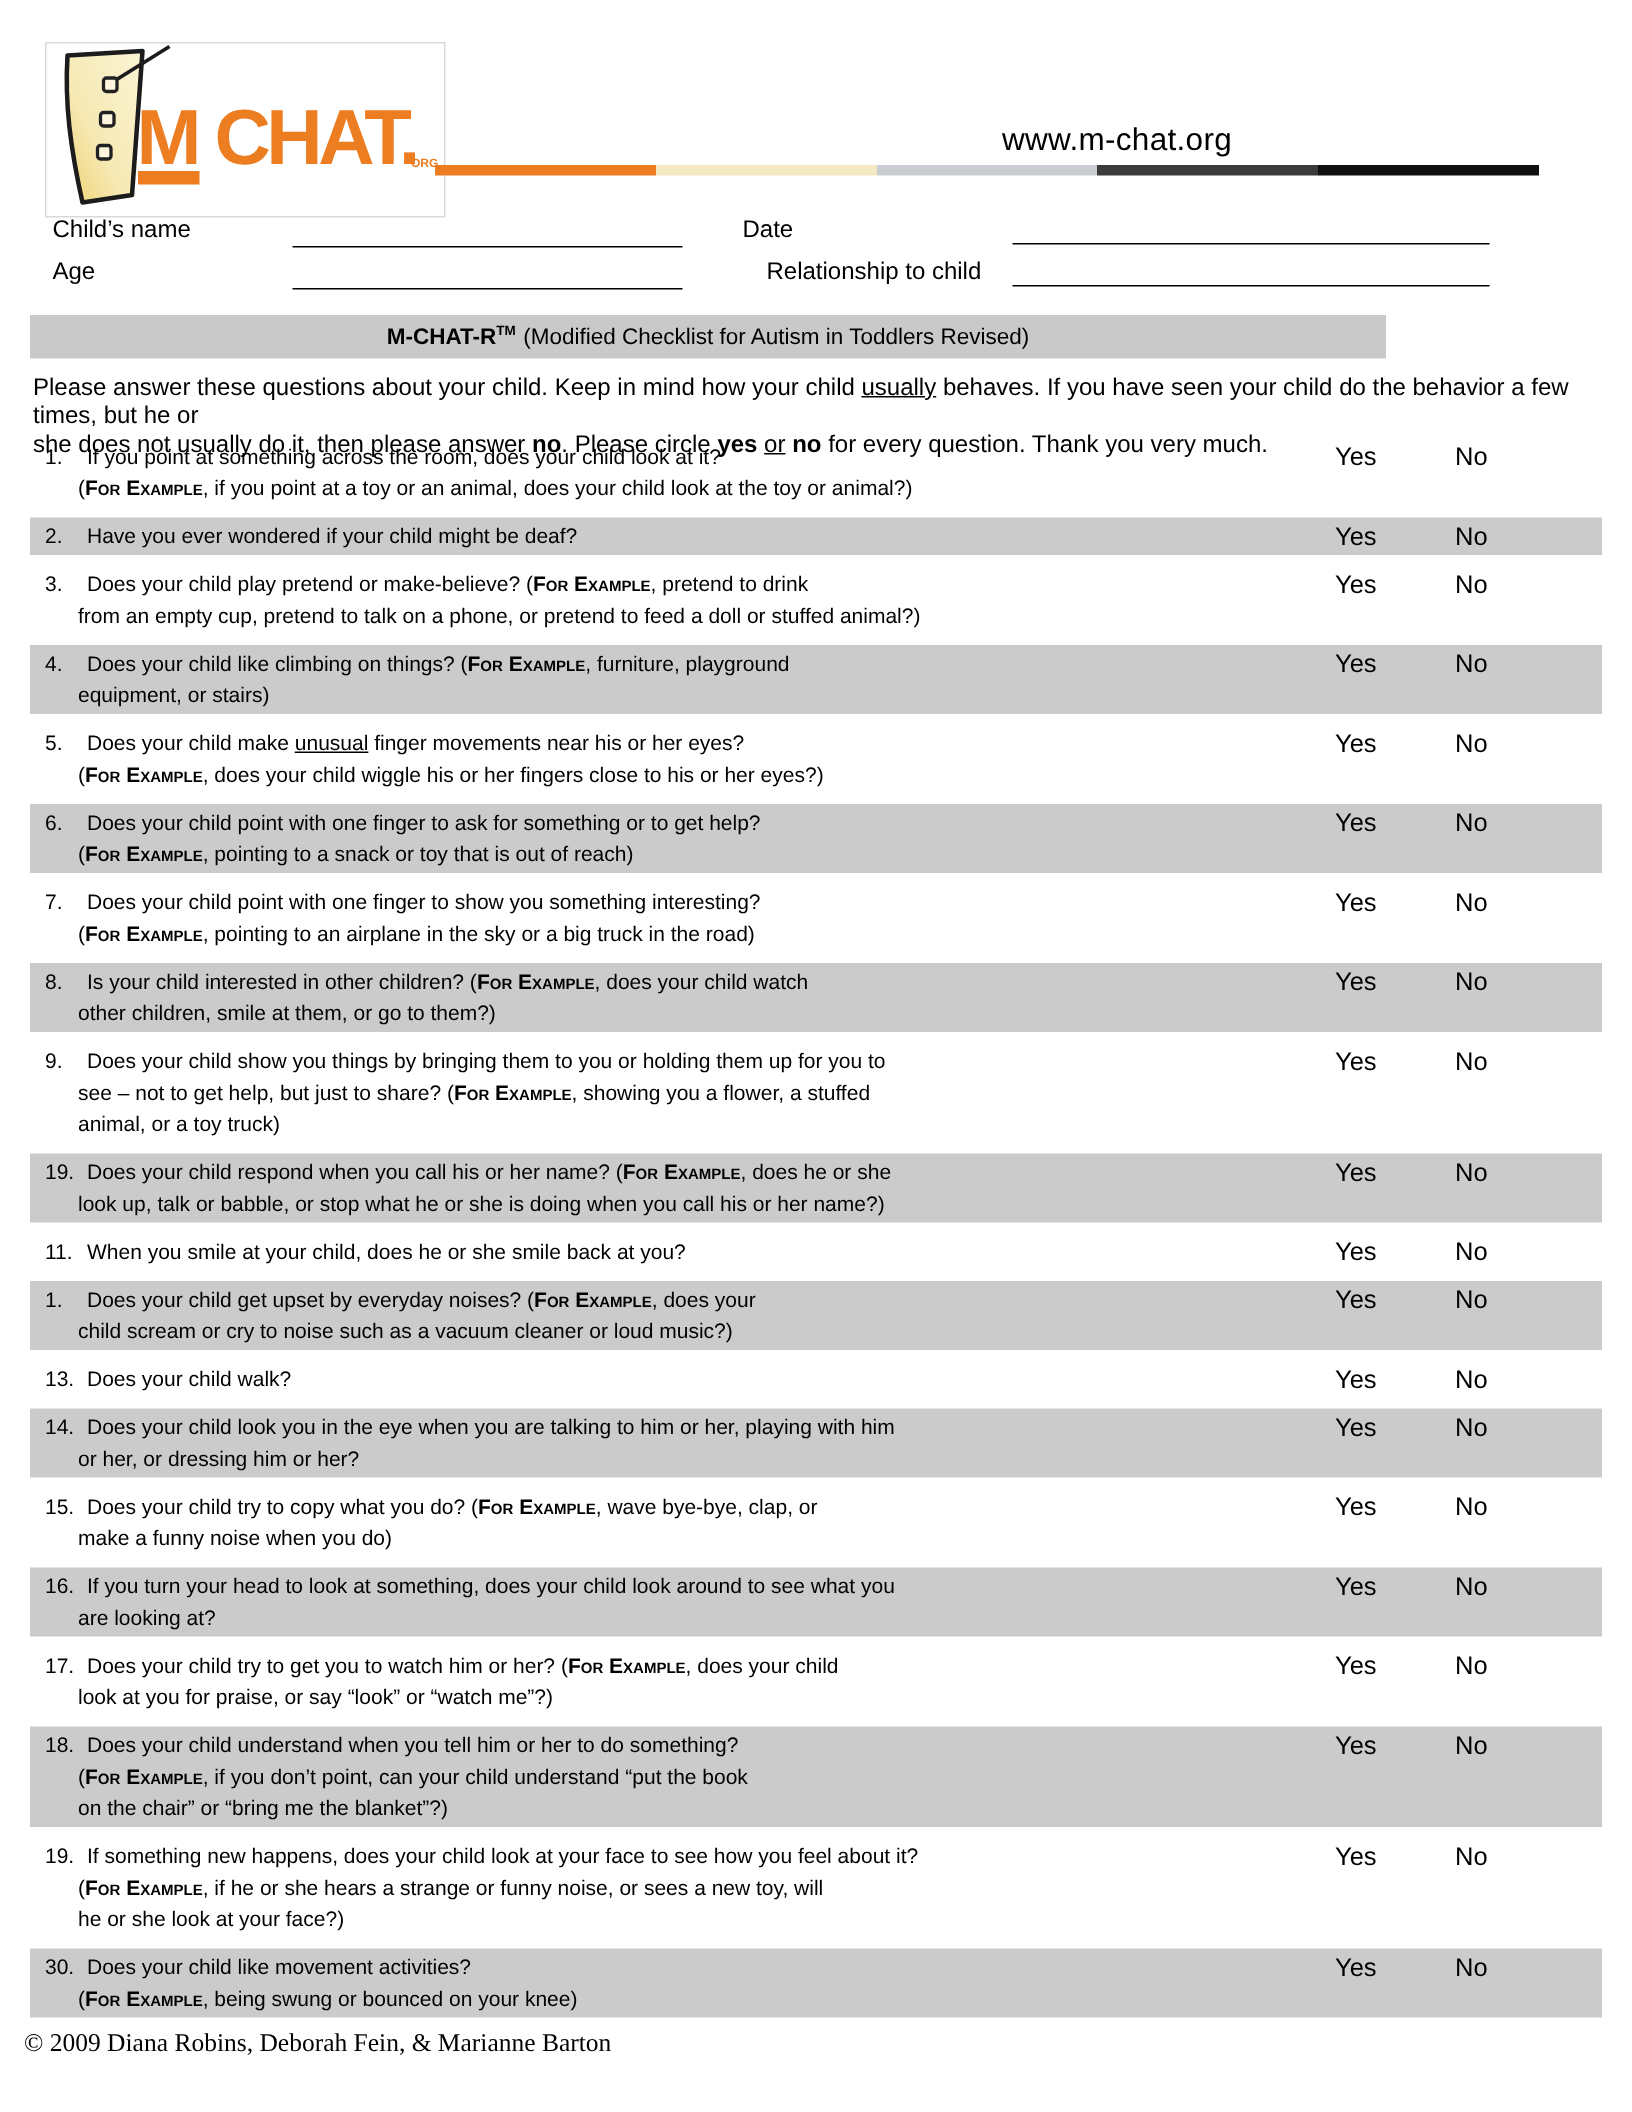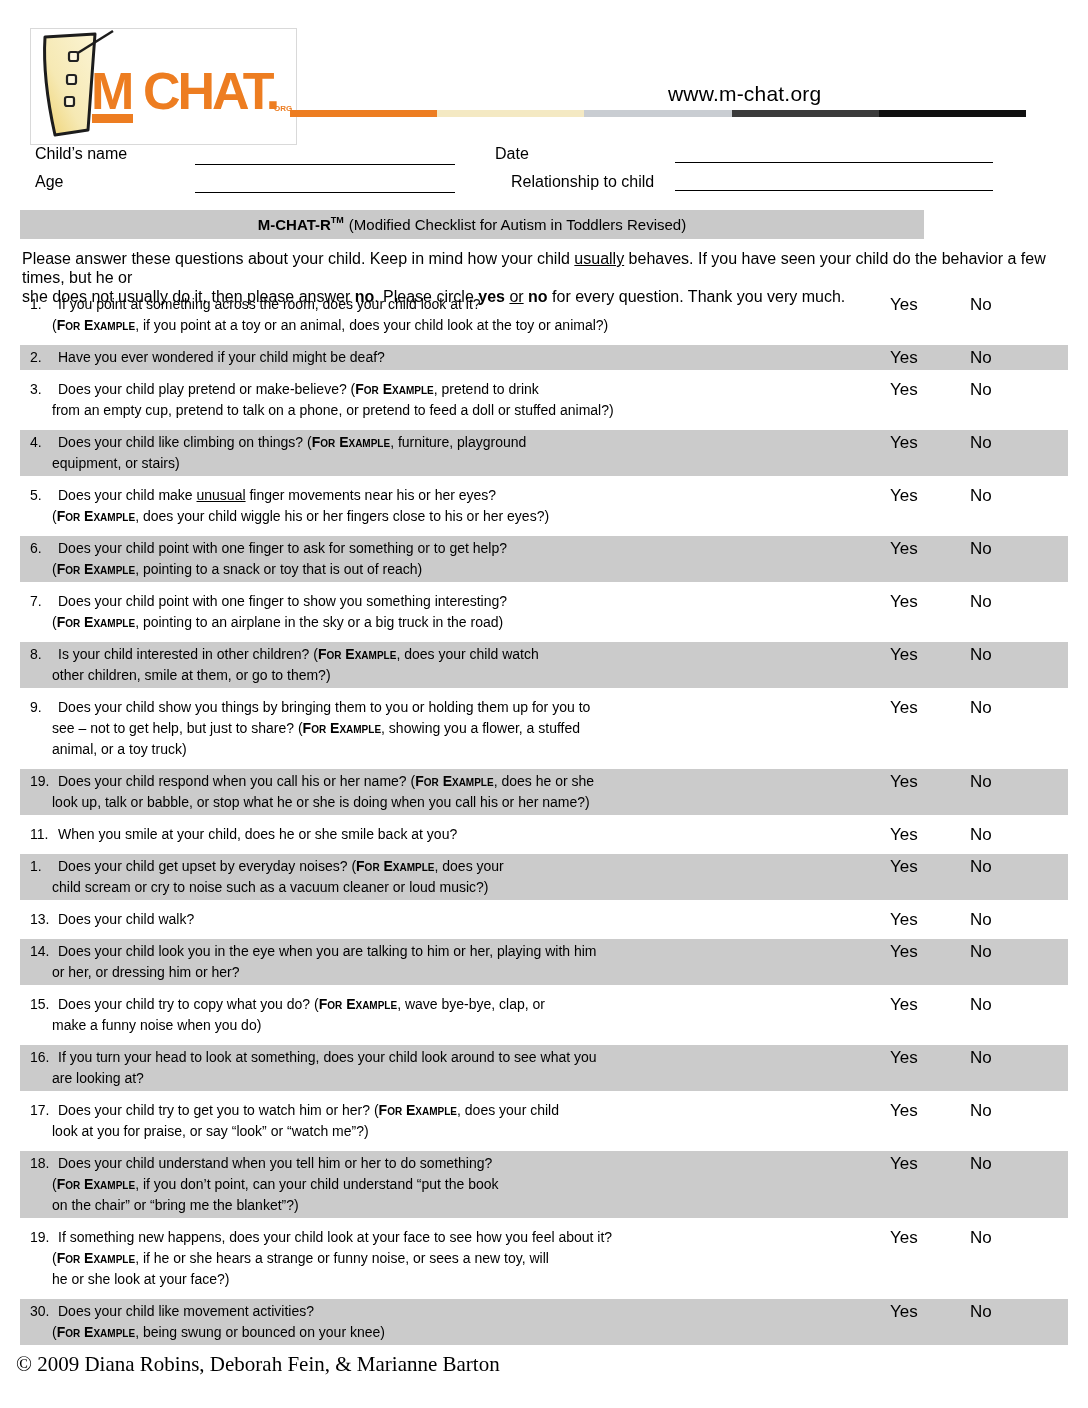--- a/index.html
+++ b/index.html
@@ -35,21 +35,21 @@
   .questions{margin:0 20px;width:1048px;}
   .q-row{display:grid;grid-template-columns:850px 80px auto;align-items:start;
     padding:2px 0;margin-bottom:7px;}
   .q-row.shaded{background:#CBCBCB;}
   .q-text{font-size:14px;line-height:21px;padding-left:32px;text-indent:-22px;}
   .q-num{display:inline-block;width:28px;text-indent:0;}
   .q-ans{font-size:17px;line-height:21px;padding-left:20px;}
   .sc{font-weight:bold;font-variant:small-caps;text-align:right;}
   u{text-decoration:underline;}
   
-  .copyright{margin:2px 0 0 16px;font-family:"Liberation Serif", serif;font-size:21px;}
+  .copyright{margin:2px 0 0 16px;font-family:"Liberation Serif", serif;font-size:17px;}
 </style>
 </head>
 <body>
 
 <div class="header">
 
   <div class="logo-box">
     <svg width="265" height="115" viewBox="0 0 265 115">
       <defs>
         <linearGradient id="padGrad" x1="1" y1="0" x2="0" y2="1">

